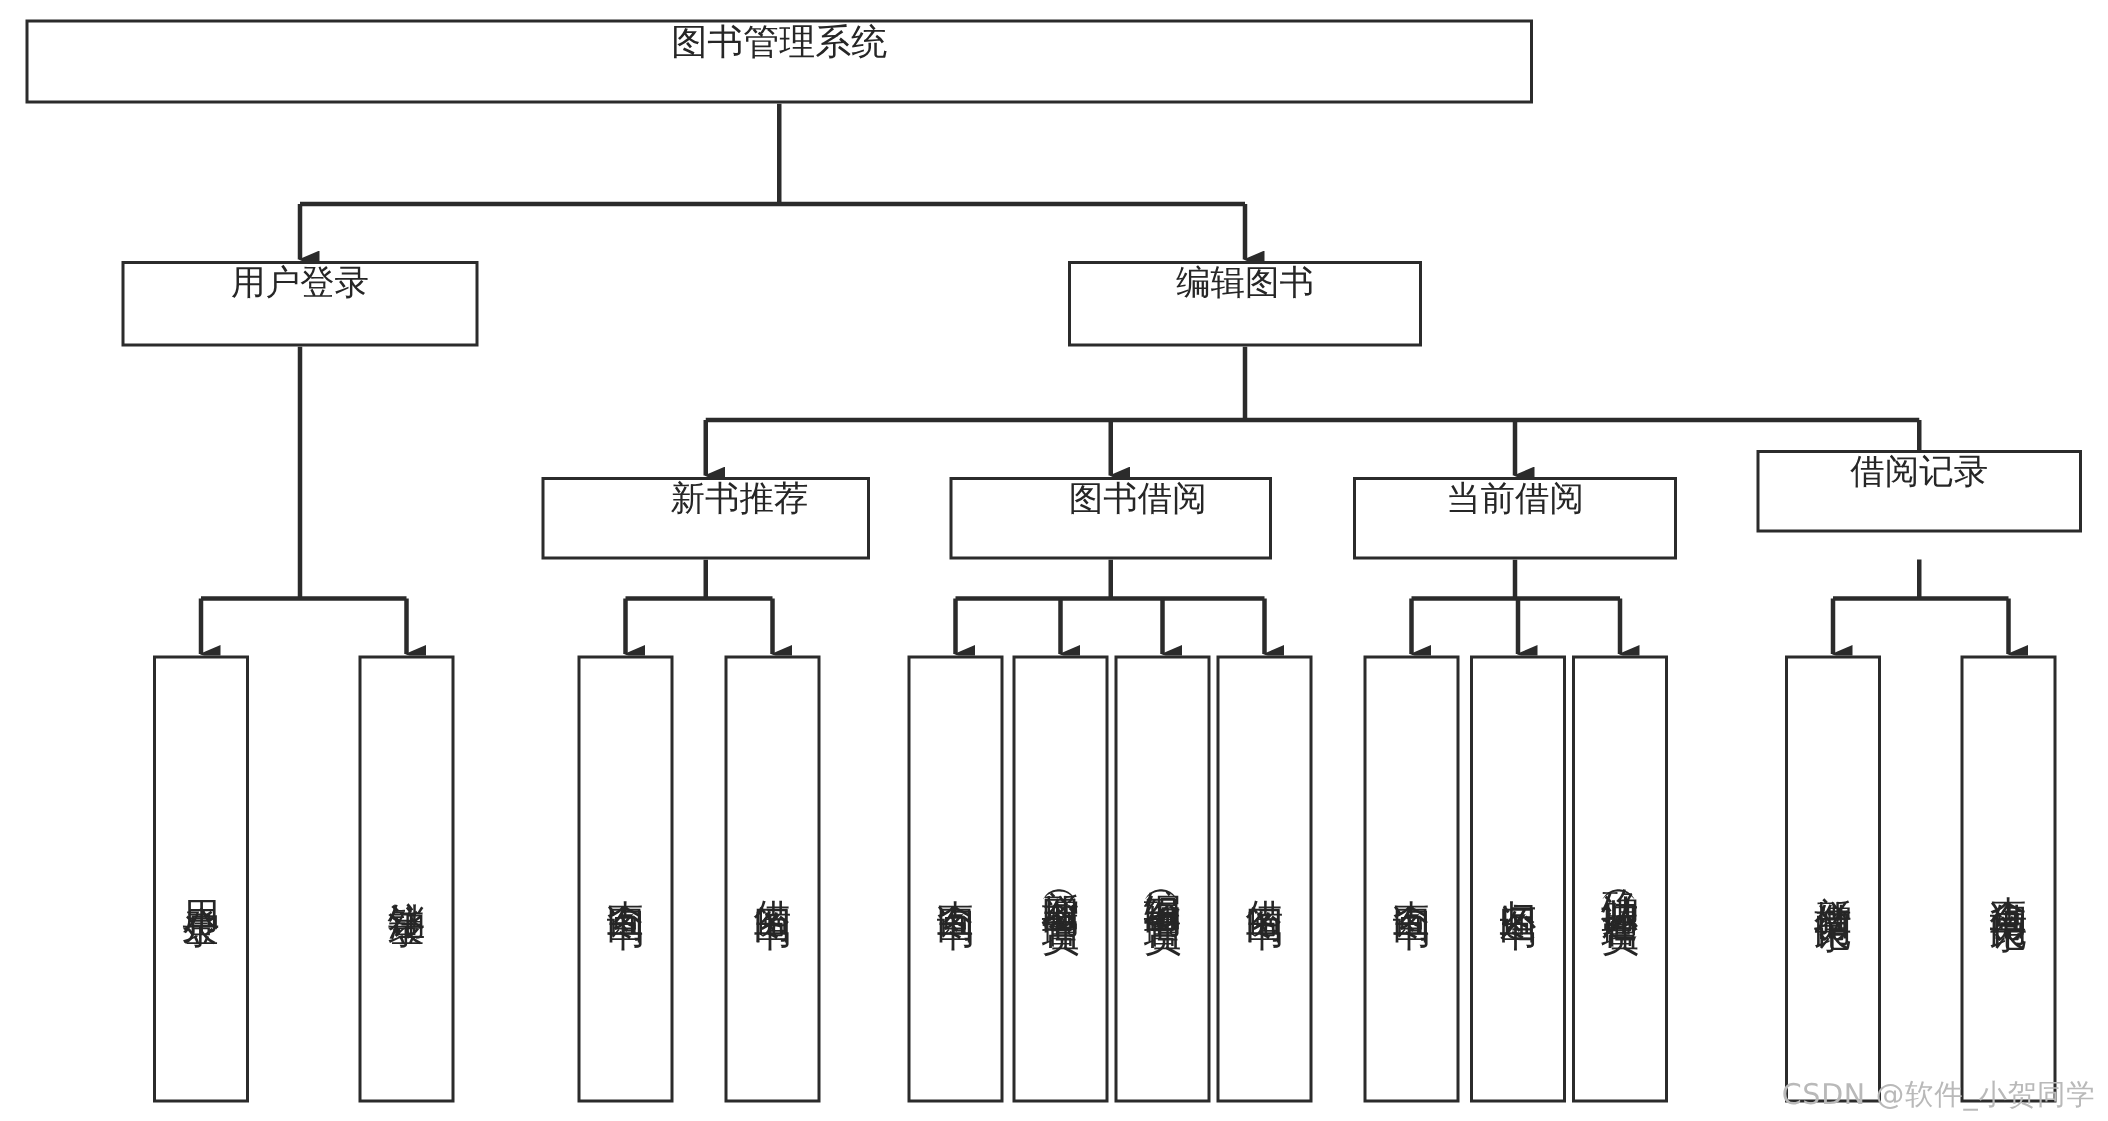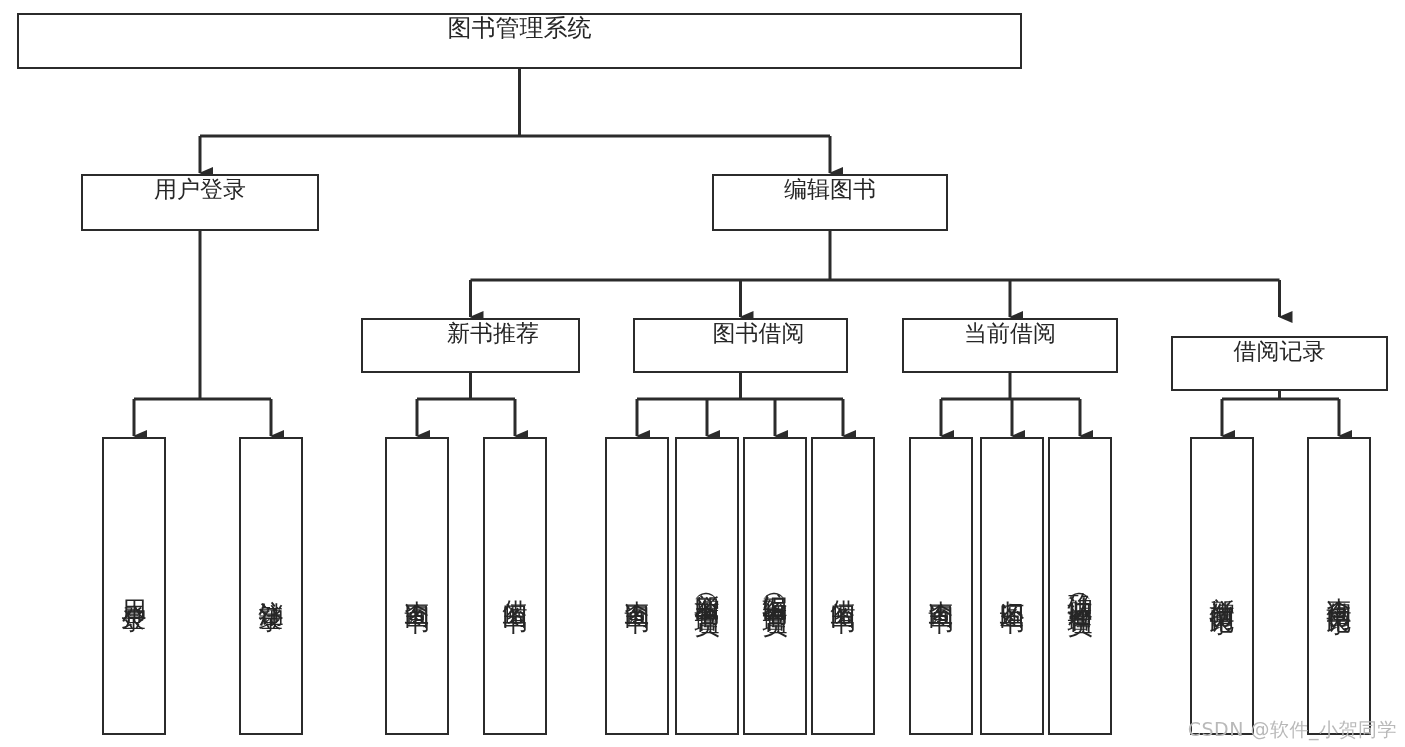--- a/index.html
+++ b/index.html
@@ -132,21 +132,21 @@
       </div>
       <div class="node horiz" style="left: 361px; top: 318px; width: 219px; height: 55px; padding-left: 45px;">
         <span class="label">新书推荐</span>
       </div>
       <div class="node horiz" style="left: 633px; top: 318px; width: 215px; height: 55px; padding-left: 36px;">
         <span class="label">图书借阅</span>
       </div>
       <div class="node horiz" style="left: 902px; top: 318px; width: 216px; height: 55px;">
         <span class="label">当前借阅</span>
       </div>
-      <div class="node horiz" style="left: 1171px; top: 336px; width: 217px; height: 55px;">
+      <div class="node horiz" style="left: 1171px; top: 300px; width: 217px; height: 55px;">
         <span class="label">借阅记录</span>
       </div>
       <div class="node vert" style="left: 102px; top: 437px; width: 64px; height: 298px;">
         <span class="label">用户登录</span>
       </div>
       <div class="node vert" style="left: 239px; top: 437px; width: 64px; height: 298px;">
         <span class="label">注销登录</span>
       </div>
       <div class="node vert" style="left: 385px; top: 437px; width: 64px; height: 298px;">
         <span class="label">查询图书</span>

